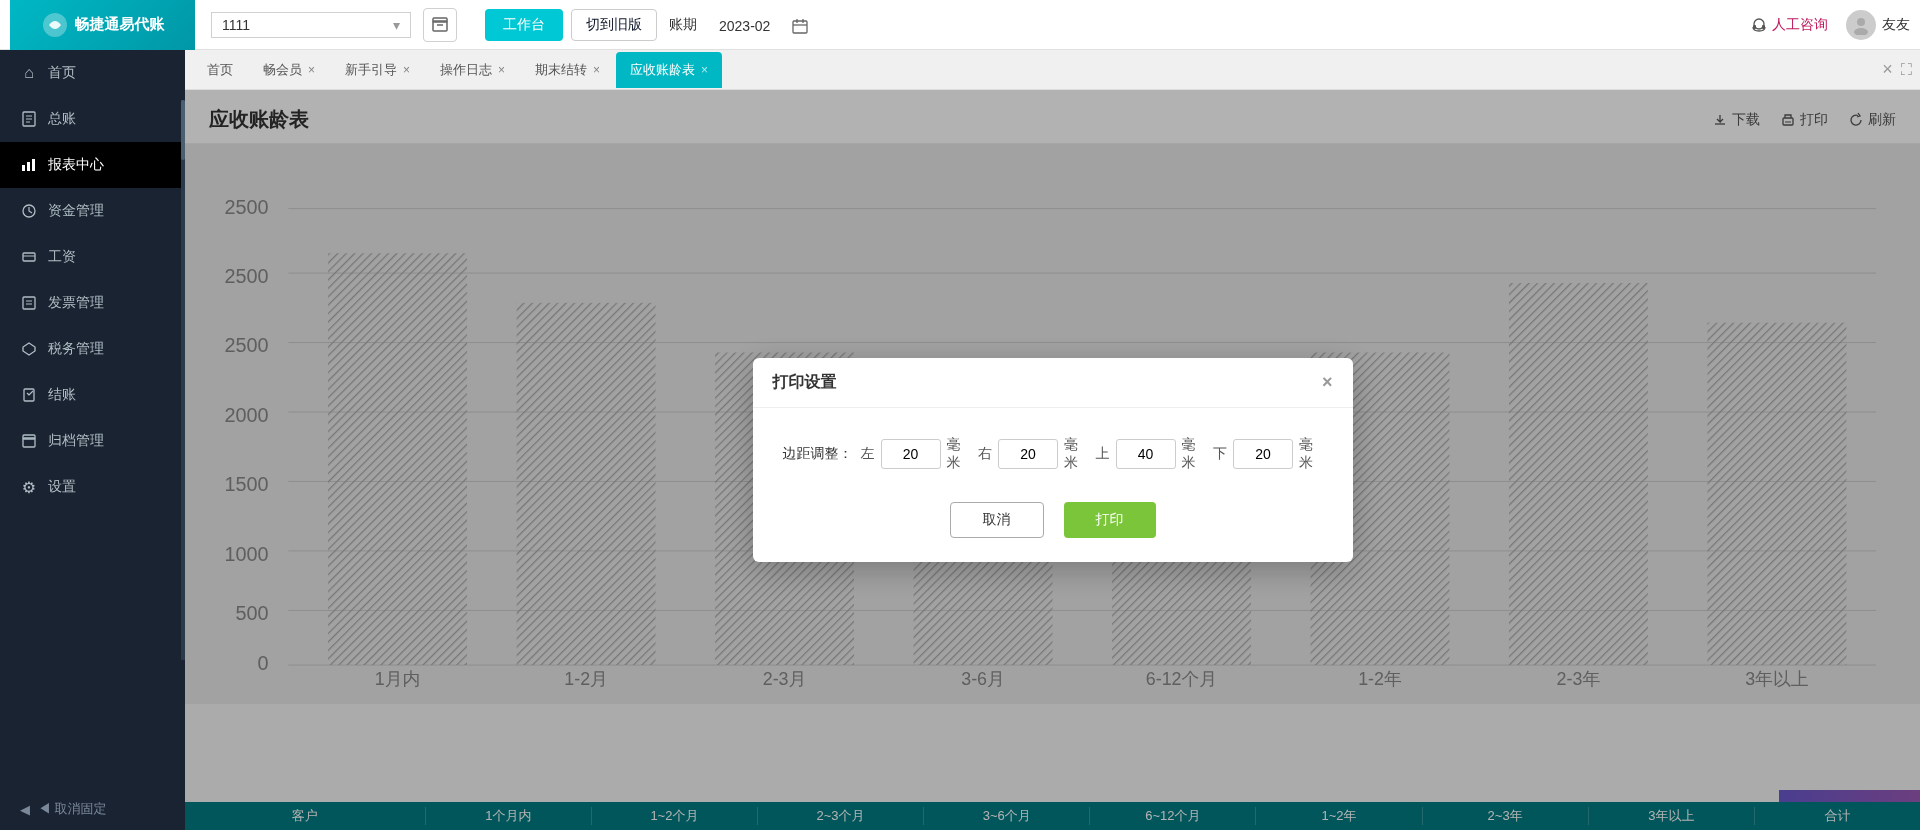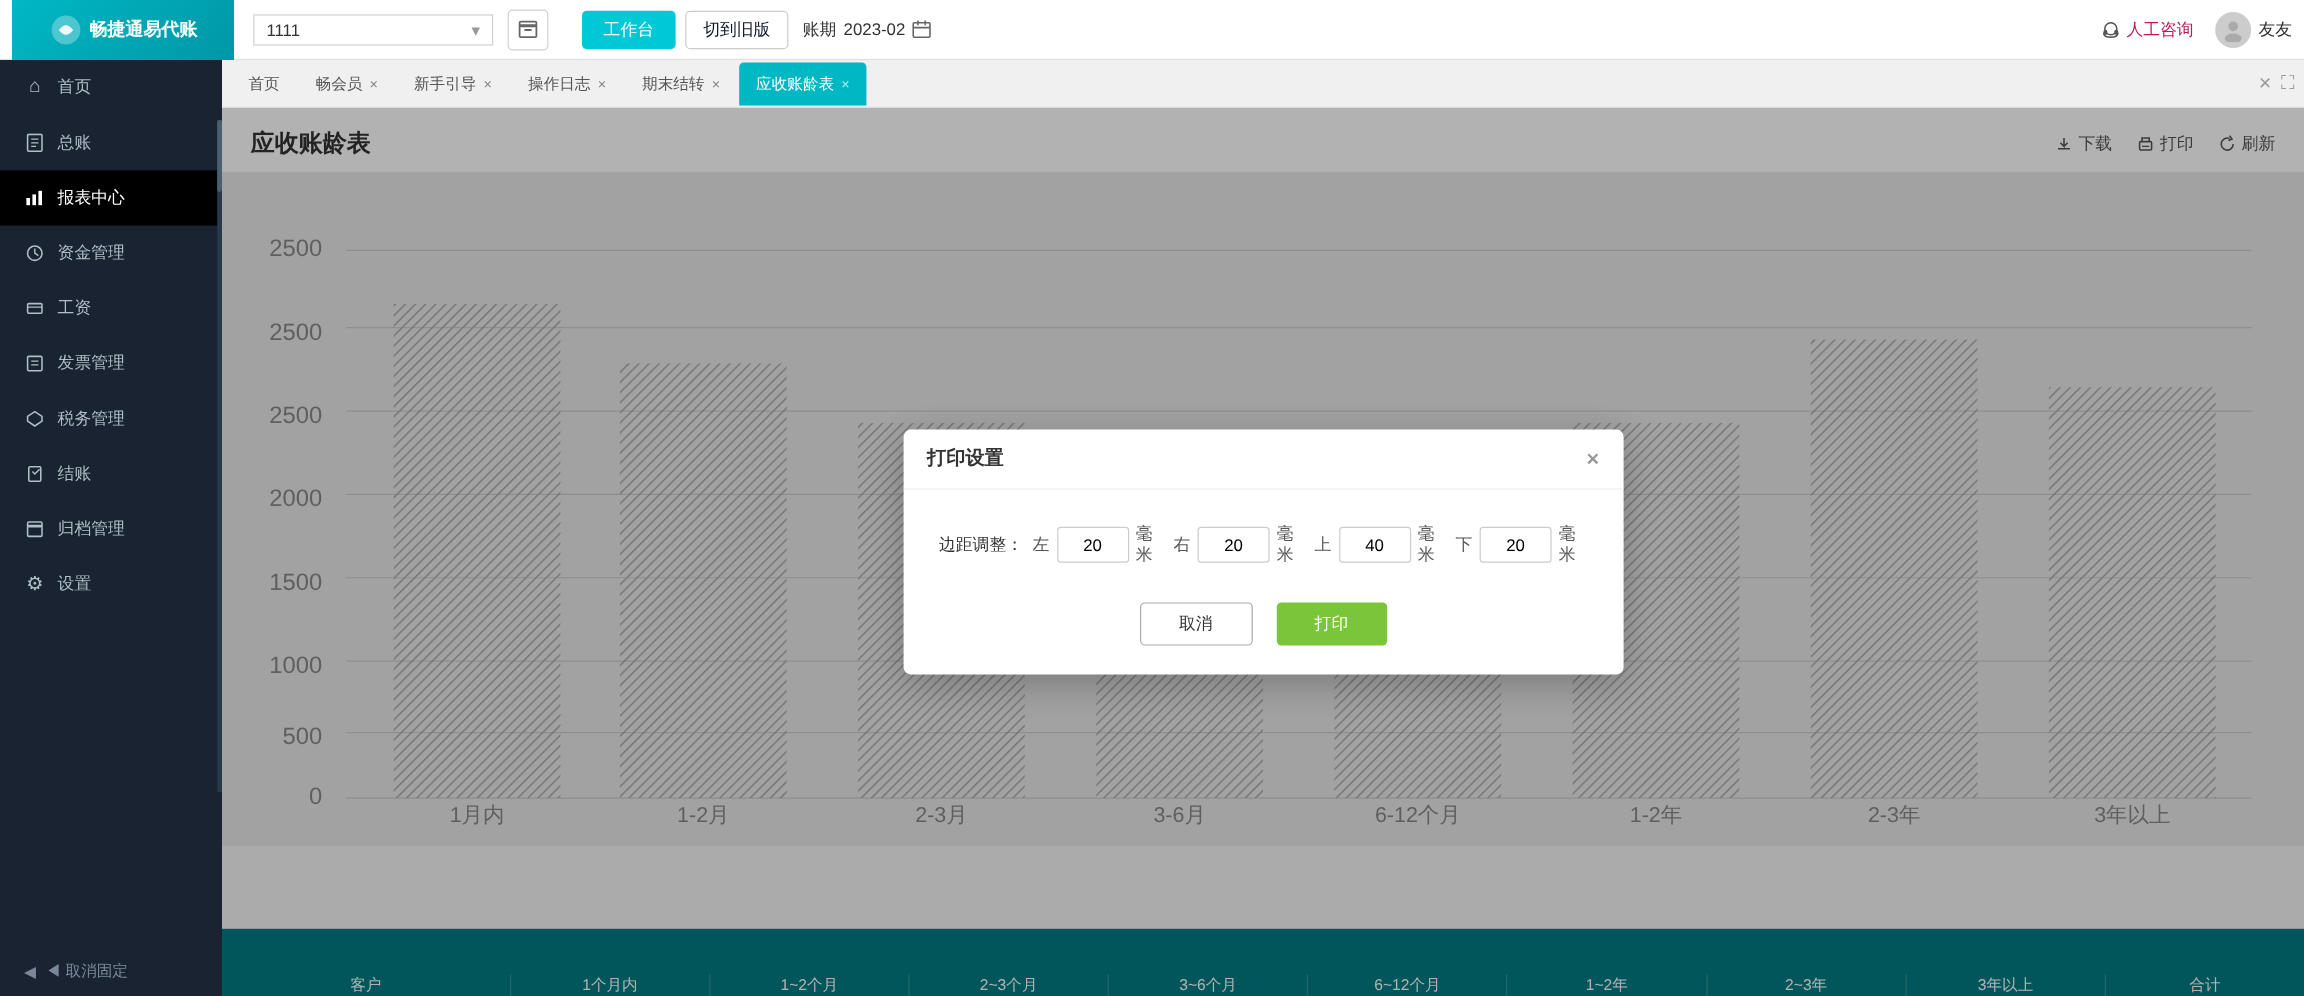--- a/index.html
+++ b/index.html
@@ -77,22 +77,22 @@
       border-radius: 4px;
       padding: 6px 14px;
       font-size: 14px;
       cursor: pointer;
     }
     .period-area {
       margin-left: 12px;
       font-size: 14px;
       color: #333;
       display: flex;
-      align-items: flex-start;
-      gap: 6px;
+      align-items: flex-end;
+      gap: 22px;
     }
     .header-right {
       margin-left: auto;
       display: flex;
       align-items: center;
       gap: 18px;
       font-size: 14px;
       color: #333;
     }
     .consult-btn {
@@ -622,21 +622,21 @@
           <text x="380" y="535" font-size="18" fill="#888" text-anchor="middle">1-2月</text>
           <text x="580" y="535" font-size="18" fill="#888" text-anchor="middle">2-3月</text>
           <text x="780" y="535" font-size="18" fill="#888" text-anchor="middle">3-6月</text>
           <text x="980" y="535" font-size="18" fill="#888" text-anchor="middle">6-12个月</text>
           <text x="1180" y="535" font-size="18" fill="#888" text-anchor="middle">1-2年</text>
           <text x="1380" y="535" font-size="18" fill="#888" text-anchor="middle">2-3年</text>
           <text x="1580" y="535" font-size="18" fill="#888" text-anchor="middle">3年以上</text>
         </svg>
       </div>
 
-      <div style="position:absolute;bottom:0;left:0;right:0;display:flex;background:#007c82;color:#fff;font-size:13px;height:56px;align-items:flex-end;z-index:10;">
+      <div style="position:absolute;bottom:0;left:0;right:0;display:flex;background:#007c82;color:#fff;font-size:13px;height:28px;align-items:center;z-index:10;">
         <div style="flex:1.5;text-align:center;border-right:1px solid rgba(255,255,255,0.2);padding:0 8px;">客户</div>
         <div style="flex:1;text-align:center;border-right:1px solid rgba(255,255,255,0.2);padding:0 8px;">1个月内</div>
         <div style="flex:1;text-align:center;border-right:1px solid rgba(255,255,255,0.2);padding:0 8px;">1~2个月</div>
         <div style="flex:1;text-align:center;border-right:1px solid rgba(255,255,255,0.2);padding:0 8px;">2~3个月</div>
         <div style="flex:1;text-align:center;border-right:1px solid rgba(255,255,255,0.2);padding:0 8px;">3~6个月</div>
         <div style="flex:1;text-align:center;border-right:1px solid rgba(255,255,255,0.2);padding:0 8px;">6~12个月</div>
         <div style="flex:1;text-align:center;border-right:1px solid rgba(255,255,255,0.2);padding:0 8px;">1~2年</div>
         <div style="flex:1;text-align:center;border-right:1px solid rgba(255,255,255,0.2);padding:0 8px;">2~3年</div>
         <div style="flex:1;text-align:center;border-right:1px solid rgba(255,255,255,0.2);padding:0 8px;">3年以上</div>
         <div style="flex:1;text-align:center;padding:0 8px;">合计</div>

